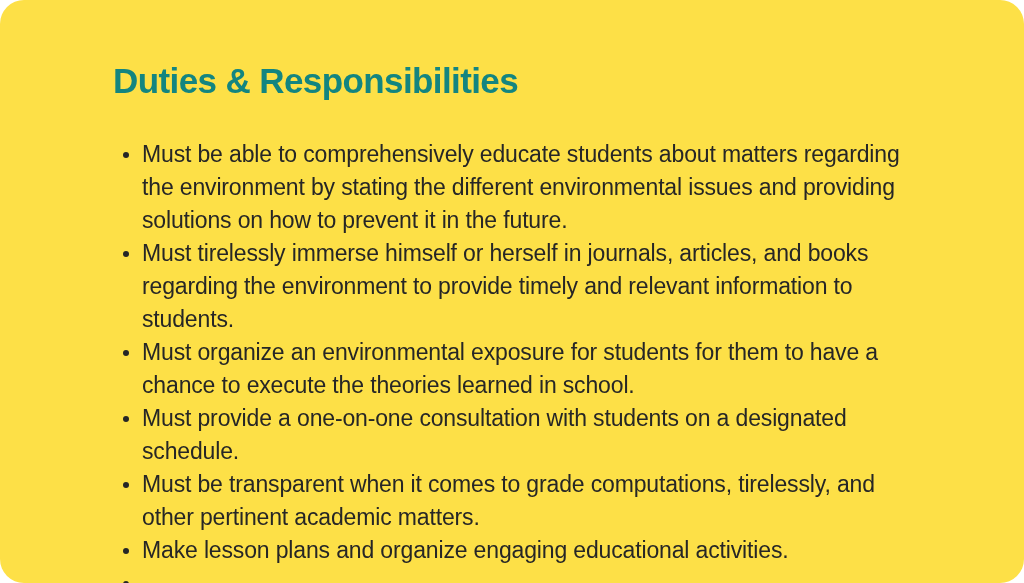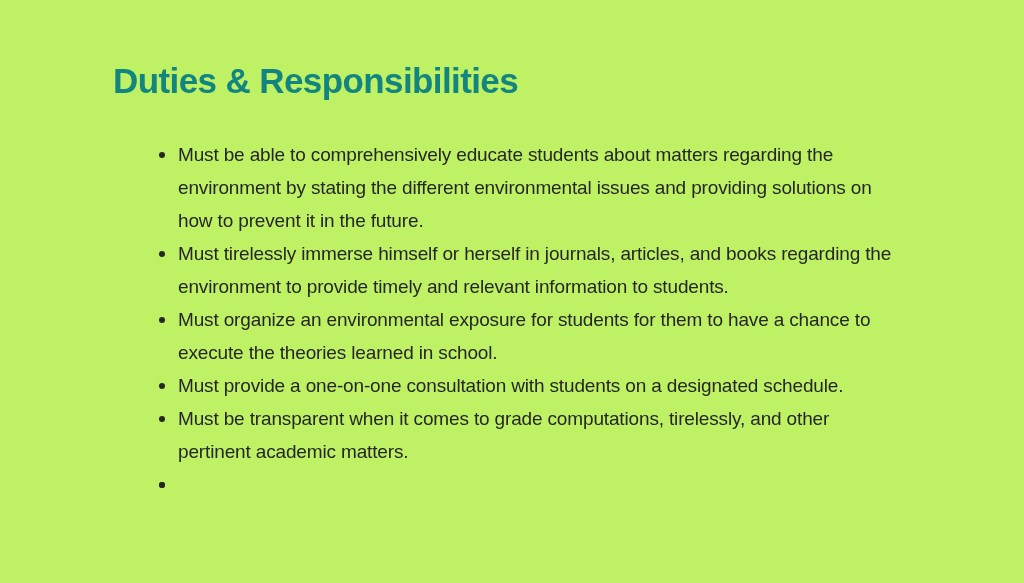--- a/index.html
+++ b/index.html
@@ -12,21 +12,22 @@
       height: 583px;
       position: relative;
       overflow: hidden;
       font-family: "Liberation Sans", "DejaVu Sans", sans-serif;
     }
     .page {
       position: absolute;
       left: 0; top: 0;
       width: 1024px;
       height: 583px;
-      background: #bef264;
+      background: #fde047;
+      border-radius: 24px;
     }
     .title {
       position: absolute;
       left: 113px;
       top: 58px;
       margin: 0;
       font-family: "Liberation Sans", "DejaVu Sans", sans-serif;
       font-weight: 700;
       font-size: 35px;
       letter-spacing: -0.6px;
@@ -38,25 +39,24 @@
       position: absolute;
       left: 142px;
       top: 138px;
       width: 760px;
       margin: 0;
       padding: 0;
       list-style: none;
     }
     .duty-item {
       position: relative;
-      font-size: 19px;
+      font-size: 23px;
       line-height: 33px;
       color: #262626;
       letter-spacing: -0.15px;
-      margin-left: 36px;
     }
     .bullet {
       position: absolute;
       left: -19px;
       top: 14px;
       width: 6px;
       height: 6px;
       border-radius: 50%;
       background: #262626;
     }
@@ -83,18 +83,19 @@
     <li class="duty-item">
       <span class="bullet"></span>
       <span>Must provide a one-on-one consultation with students on a designated schedule.</span>
     </li>
     <li class="duty-item">
       <span class="bullet"></span>
       <span>Must be transparent when it comes to grade computations, tirelessly, and other pertinent academic matters.</span>
     </li>
     <li class="duty-item">
       <span class="bullet"></span>
+      <span>Make lesson plans and organize engaging educational activities.</span>
     </li>
     <li class="duty-item">
       <span class="bullet"></span>
     </li>
   </ul>
 </div>
 
 </body></html>

